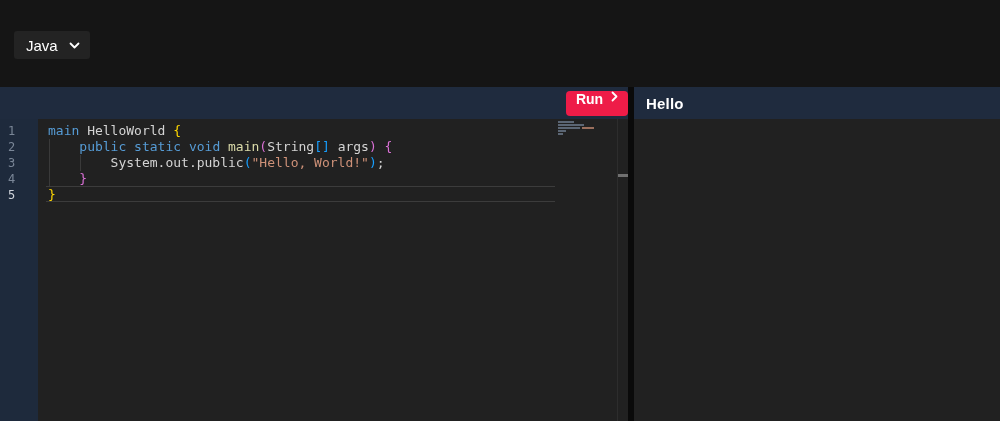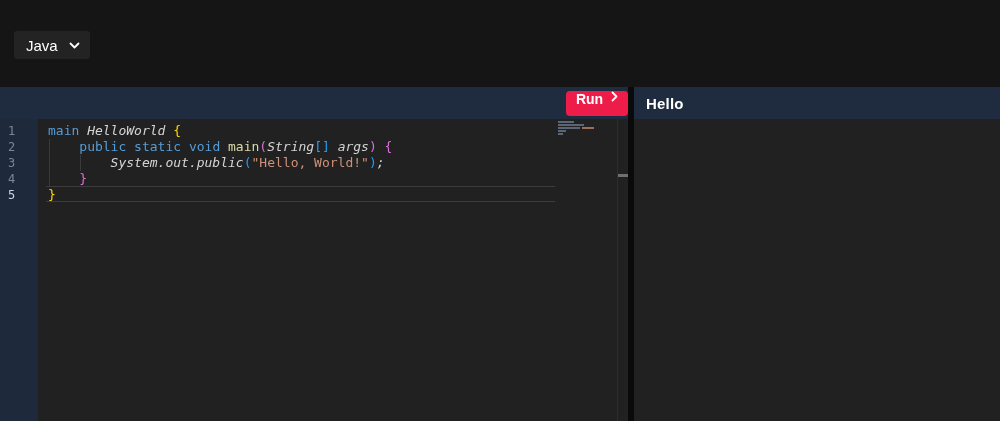--- a/index.html
+++ b/index.html
@@ -53,21 +53,21 @@
 
   .code-area {
     flex: 1; background: var(--editor-bg, #212121);
     padding: 4px 0 0 10px; position: relative;
     font-family: "DejaVu Sans Mono", "Liberation Mono", monospace;
     font-size: 13px; line-height: 16px; cursor: text;
   }
   .code-line { white-space: pre; height: 16px; }
   .tok-keyword   { color: var(--keyword,  #569cd6); }
   .tok-function  { color: var(--function, #dcdcaa); }
-  .tok-plain     { color: var(--plain,    #d4d4d4); font-style: italic; }
+  .tok-plain     { color: var(--plain,    #d4d4d4); }
   .tok-string    { color: var(--string,   #ce9178); }
   .tok-bracket-1 { color: var(--bracket-1, #ffd700); }
   .tok-bracket-2 { color: var(--bracket-2, #da70d6); }
   .tok-bracket-3 { color: var(--bracket-3, #179fff); }
 
   .indent-guide { position: absolute; width: 1px; background: #3a3a3a; }
   .guide-1 { left: 11px; top: 20px; height: 48px; }
   .guide-2 { left: 42px; top: 36px; height: 16px; }
 
   .current-line {

